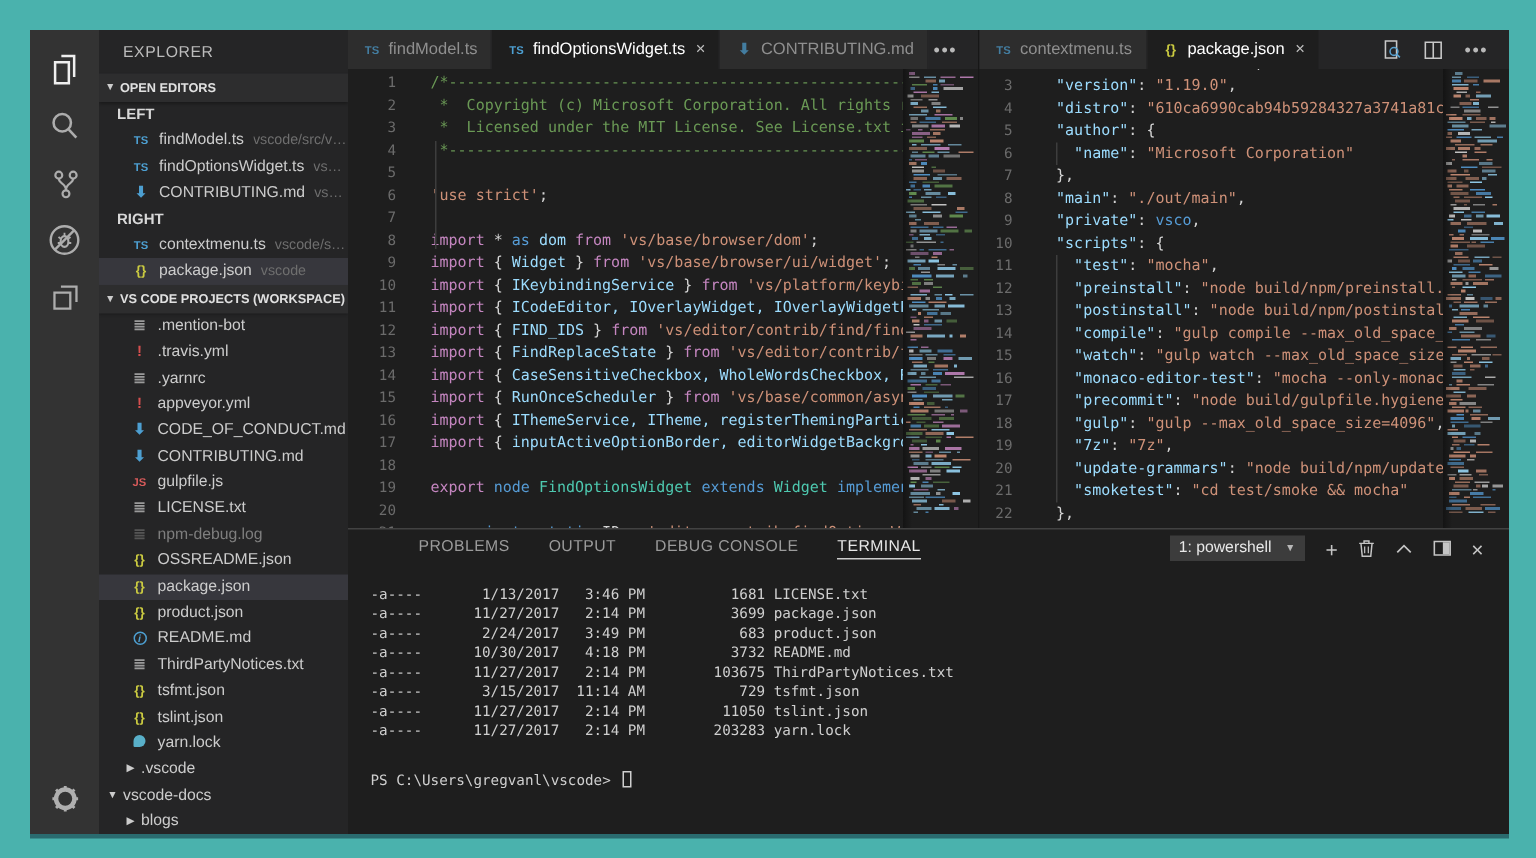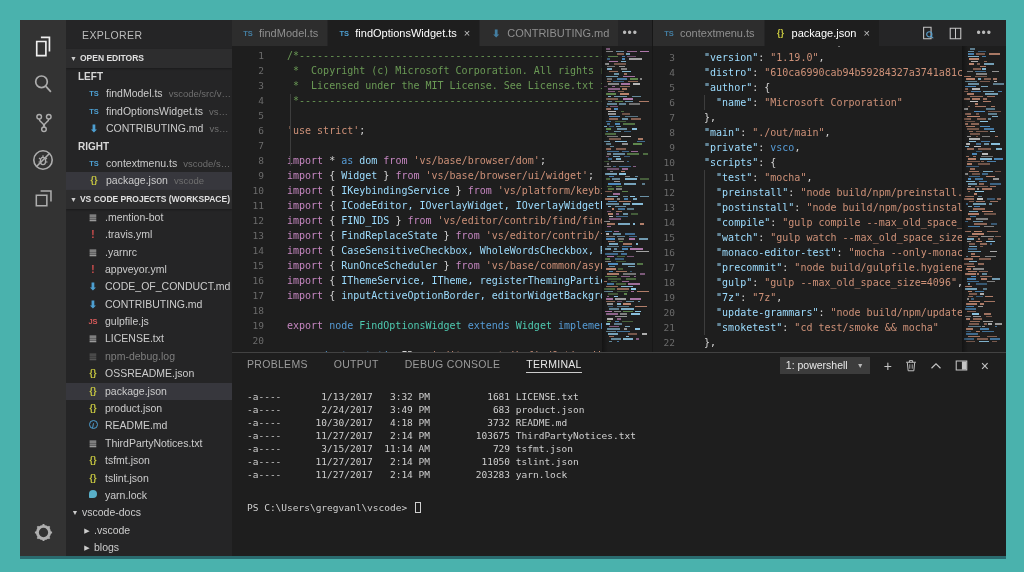--- a/index.html
+++ b/index.html
@@ -249,27 +249,27 @@
           <span class="lbl">tsfmt.json</span>
         </div>
         <div class="row" style="padding-left: 20px;">
           <span class="fic json">{}</span>
           <span class="lbl">tslint.json</span>
         </div>
         <div class="row" style="padding-left: 20px;">
           <span class="fic yarn"><span class="blob"></span></span>
           <span class="lbl">yarn.lock</span>
         </div>
+        <div class="row" style="padding-left: 16px;">
+          <span class="tri-ic">▶</span>
+          <span class="lbl">.vscode</span>
+        </div>
         <div class="row" style="padding-left: 4px;">
           <span class="tri-ic">▼</span>
           <span class="lbl">vscode-docs</span>
-        </div>
-        <div class="row" style="padding-left: 16px;">
-          <span class="tri-ic">▶</span>
-          <span class="lbl">.vscode</span>
         </div>
         <div class="row" style="padding-left: 16px;">
           <span class="tri-ic">▶</span>
           <span class="lbl">blogs</span>
         </div>
       </div>
   </div>
   <div id="main">
     <div id="editors">
       <div class="egroup" id="eg-left">
@@ -933,21 +933,21 @@
               <div class="mm-seg" style="left: 28.2758px; top: 292px; width: 10.1471px; background: rgb(86, 156, 214); opacity: 0.677068;"></div>
               <div class="mm-seg" style="left: 3.52276px; top: 294.5px; width: 9.68401px; background: rgb(206, 145, 120); opacity: 0.466225;"></div>
               <div class="mm-seg" style="left: 16.9566px; top: 294.5px; width: 10.1511px; background: rgb(156, 220, 254); opacity: 0.774452;"></div>
               <div class="mm-seg" style="left: 29.7155px; top: 294.5px; width: 5.72641px; background: rgb(206, 145, 120); opacity: 0.513119;"></div>
             </div>
         </div>
       </div>
     </div>
     <div id="panel">
       <div class="panel-header">
-        <div id="panel-tabs" style="display:flex;">
+        <div id="panel-tabs" style="display:flex;margin-left:32px;">
             <div class="ptab">PROBLEMS</div>
             <div class="ptab">OUTPUT</div>
             <div class="ptab">DEBUG CONSOLE</div>
             <div class="ptab active">TERMINAL</div>
           </div>
         <div class="panel-actions">
           <div class="shell-select">
               <span>1: powershell</span>
               <span class="car">▼</span>
             </div>
@@ -972,21 +972,22 @@
                 <svg width="13" height="13" viewBox="0 0 16 16">
                   <path d="M1.5 2.5h13v11h-13z" fill="none" stroke="#c5c5c5" stroke-width="1.3"></path>
                   <path d="M8.5 3h5.5v10H8.5z" fill="#c5c5c5"></path>
                 </svg>
               </span>
               <span class="pact" style="font-size: 14px;">×</span>
             </div>
         </div>
       </div>
       <div id="terminal">
-          <div class="trow"><span class="t-mode">-a----</span><span class="t-date">1/13/2017</span><span class="t-time">3:32 PM</span><span class="t-size">1681</span><span class="t-name">LICENSE.txt</span></div>
+          <div class="trow"><span class="t-mode">-a----</span><span class="t-date">1/13/2017</span><span class="t-time">3:46 PM</span><span class="t-size">1681</span><span class="t-name">LICENSE.txt</span></div>
+          <div class="trow"><span class="t-mode">-a----</span><span class="t-date">11/27/2017</span><span class="t-time">2:14 PM</span><span class="t-size">3699</span><span class="t-name">package.json</span></div>
           <div class="trow"><span class="t-mode">-a----</span><span class="t-date">2/24/2017</span><span class="t-time">3:49 PM</span><span class="t-size">683</span><span class="t-name">product.json</span></div>
           <div class="trow"><span class="t-mode">-a----</span><span class="t-date">10/30/2017</span><span class="t-time">4:18 PM</span><span class="t-size">3732</span><span class="t-name">README.md</span></div>
           <div class="trow"><span class="t-mode">-a----</span><span class="t-date">11/27/2017</span><span class="t-time">2:14 PM</span><span class="t-size">103675</span><span class="t-name">ThirdPartyNotices.txt</span></div>
           <div class="trow"><span class="t-mode">-a----</span><span class="t-date">3/15/2017</span><span class="t-time">11:14 AM</span><span class="t-size">729</span><span class="t-name">tsfmt.json</span></div>
           <div class="trow"><span class="t-mode">-a----</span><span class="t-date">11/27/2017</span><span class="t-time">2:14 PM</span><span class="t-size">11050</span><span class="t-name">tslint.json</span></div>
           <div class="trow"><span class="t-mode">-a----</span><span class="t-date">11/27/2017</span><span class="t-time">2:14 PM</span><span class="t-size">203283</span><span class="t-name">yarn.lock</span></div>
           <div class="prompt-line"><span>PS C:\Users\gregvanl\vscode&gt; </span><span class="cursor"></span></div>
         </div>
     </div>
   </div>

